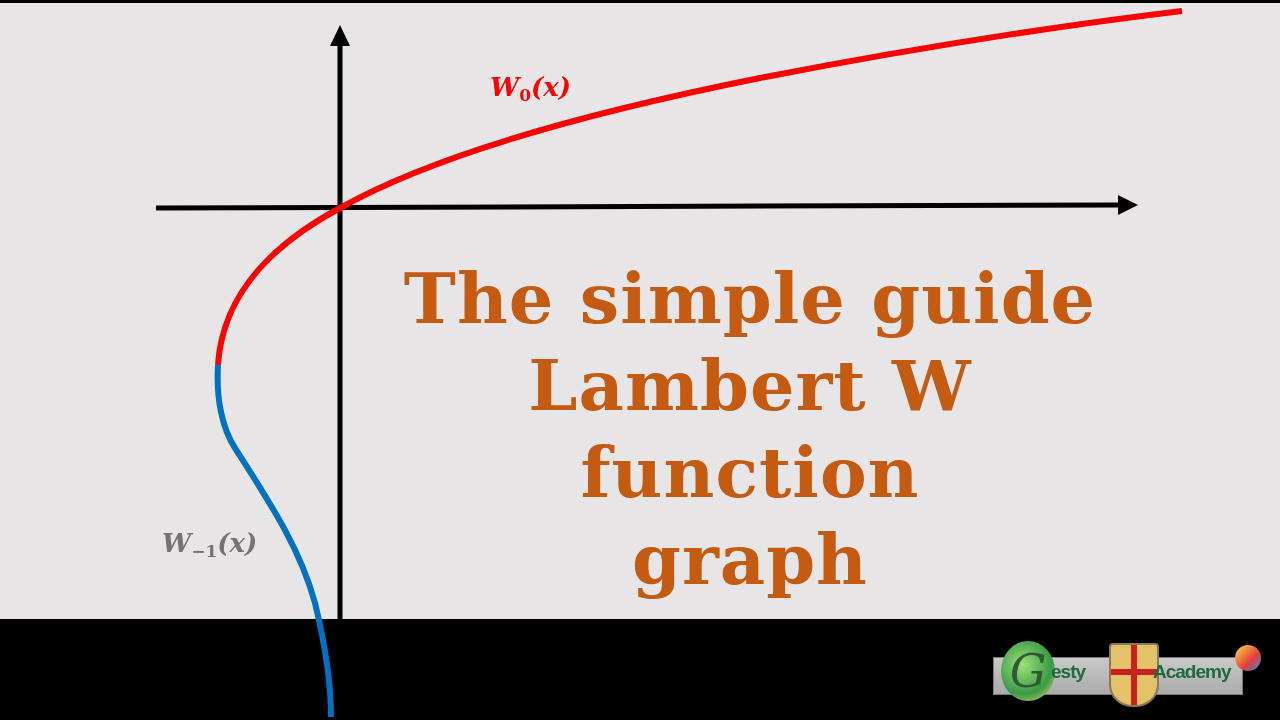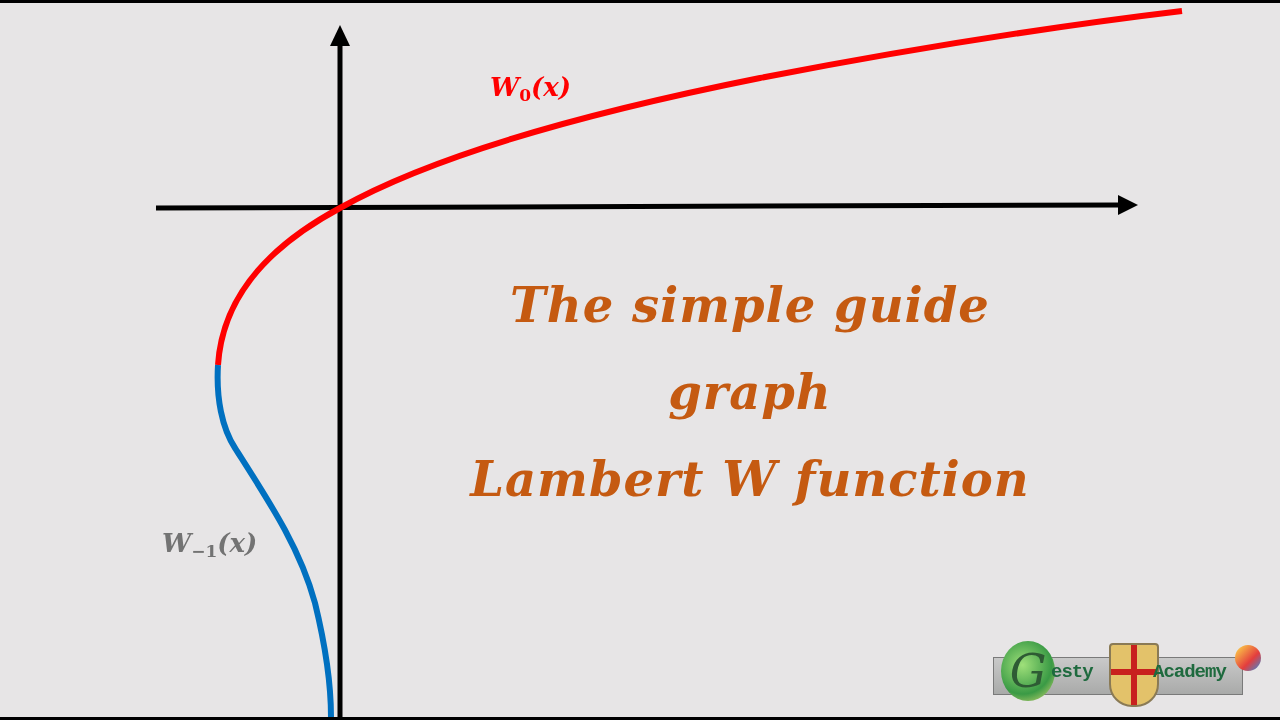--- a/index.html
+++ b/index.html
@@ -3,63 +3,62 @@
 <meta charset="utf-8">
 <style>
   html, body { margin: 0; padding: 0; }
   body {
     width: 1280px; height: 720px; overflow: hidden;
     background: #000;
     position: relative;
     font-family: "DejaVu Serif", serif;
   }
   .slide {
-    position: absolute; left: 0; top: 3px; width: 1280px; height: 714px;
+    position: absolute; left: 0; top: 3px; width: 1280px; height: 616px;
     background: #e7e5e6;
   }
   svg.graph { position: absolute; left: 0; top: 0; }
   .label {
     position: absolute;
     font-family: "DejaVu Serif", serif;
     font-style: italic;
     font-weight: bold;
     font-size: 26px;
     line-height: 1;
   }
   .label sub { font-size: 17px; font-style: normal; vertical-align: -5px; }
   .label-w0 { left: 490px; top: 71px; }
   .label-wm1 { left: 162px; top: 527px; }
   .title {
-    position: absolute; left: 380px; top: 259px; width: 740px;
+    position: absolute; left: 380px; top: 252px; width: 740px;
     text-align: center;
     font-family: "DejaVu Serif", serif;
     font-weight: bold;
-    font-size: 48px;
+    font-size: 70px;
     line-height: 87px;
     letter-spacing: 1px;
-    font-style: italic;
   }
   .logo {
     position: absolute; left: 993px; top: 634px; width: 270px; height: 78px;
   }
   .logo-bar {
     position: absolute; left: 0; top: 20px; width: 248px; height: 36px;
     background: linear-gradient(#c9c9c9, #a9aaa9);
     border: 1px solid #7a7a7a;
   }
   .logo-g {
     position: absolute; left: 8px; top: 4px; width: 54px; height: 60px;
     border-radius: 50%;
     background: radial-gradient(circle at 40% 40%, #9fe07a, #3a9a45 60%, #e8e07a);
     font-family: "DejaVu Serif", serif; font-style: italic; font-size: 46px; color: #2e5b34;
     text-align: center; line-height: 60px;
   }
   .logo-text {
     position: absolute; top: 24px;
-    font-family: Liberation Mono, monospace; font-weight: bold; font-size: 19px;
+    font-family: Liberation Sans, sans-serif; font-weight: bold; font-size: 19px;
     color: #1e6a3e; letter-spacing: -1px;
   }
   .logo-esty { left: 58px; }
   .logo-academy { left: 160px; text-align: center; }
   .logo-shield {
     position: absolute; left: 116px; top: 6px; width: 46px; height: 60px;
     background: #e3c26a; border: 2px solid #8a7a55;
     border-radius: 4px 4px 23px 23px;
   }
   .logo-shield::before {
@@ -95,22 +94,22 @@
   <div class="label label-w0" style="color:#ff0000">
     <span>W</span><sub>0</sub><span>(x)</span>
   </div>
 
   <div class="label label-wm1" style="color:#737373">
     <span>W</span><sub>−1</sub><span>(x)</span>
   </div>
 
   <div class="title" style="color:#c55a11">
     <div>The simple guide</div>
+    <div>Lambert W function</div>
     <div>graph</div>
-    <div>Lambert W function</div>
   </div>
 
   <div class="logo">
     <div class="logo-bar"></div>
     <div class="logo-g">G</div>
     <div class="logo-text logo-esty">esty</div>
     <div class="logo-shield"></div>
     <div class="logo-text logo-academy">Academy</div>
     <div class="logo-mascot"></div>
   </div>

